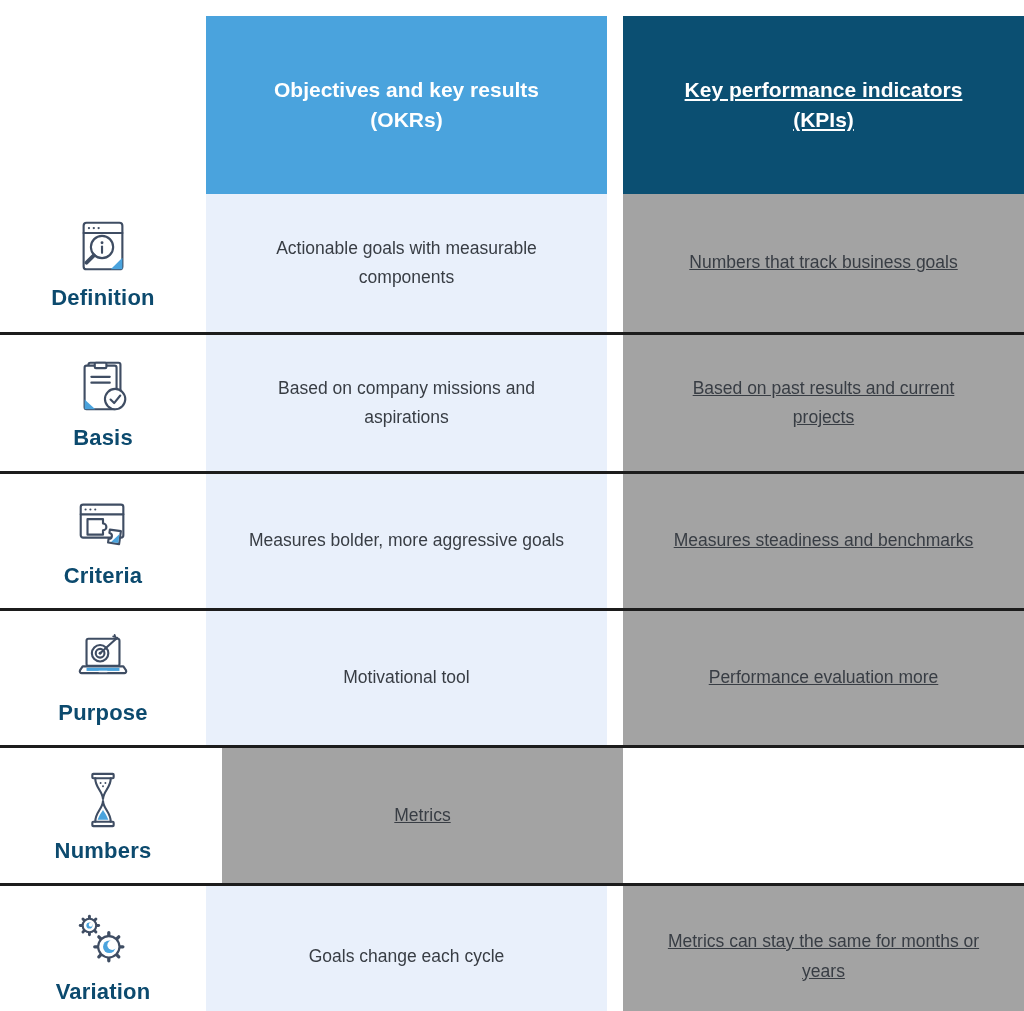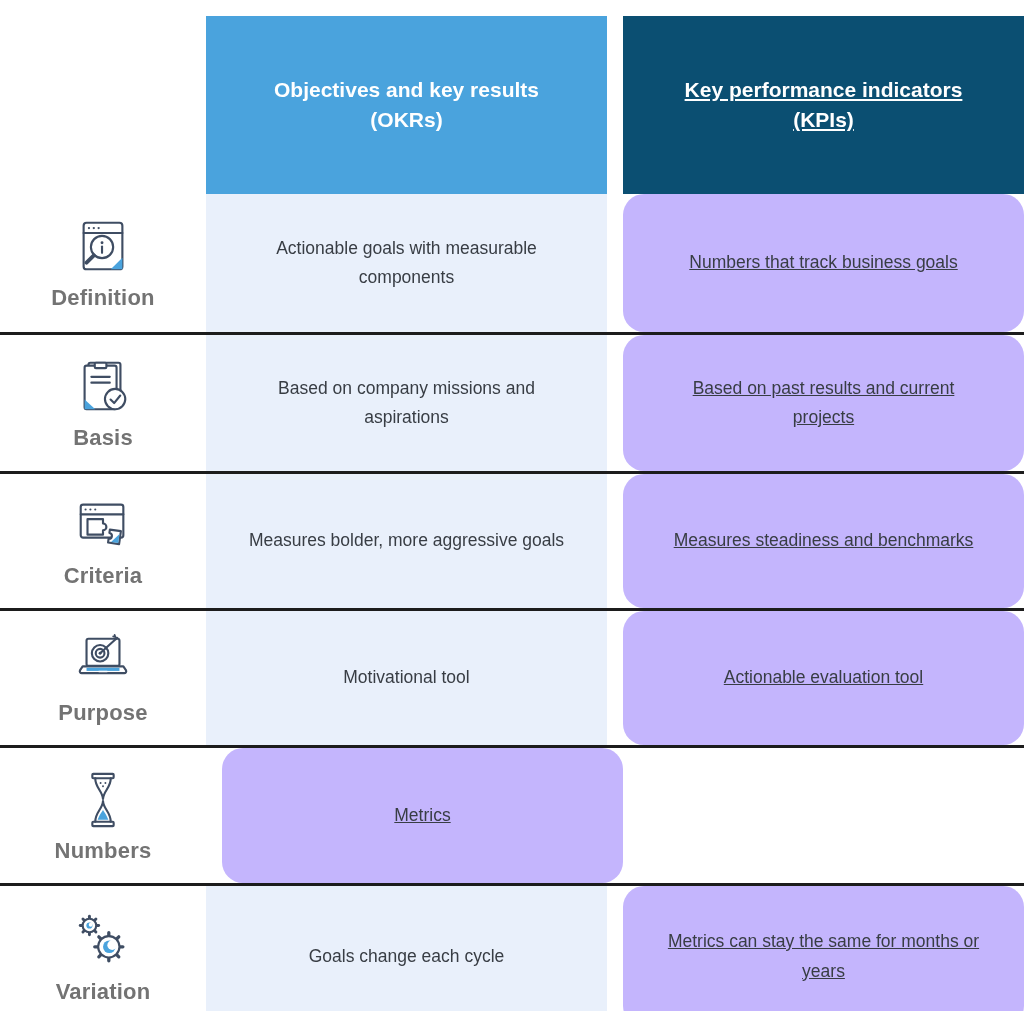--- a/index.html
+++ b/index.html
@@ -38,34 +38,34 @@
   .r4 { height:137px; } .r5 { height:138px; } .r6 { height:144px; }
   .divided { border-top:3px solid #1c1c1c; }
 
   .label-cell {
     background:#ffffff;
     display:flex; flex-direction:column;
     align-items:center; justify-content:center;
     gap:6px;
   }
   .row-label {
-    font-weight:700; font-size:22px; color:#737373;
+    font-weight:700; font-size:22px; color:#0c4a6e;
     letter-spacing:0.2px;
   }
   .icon { width:64px; height:64px; display:flex; align-items:center; justify-content:center; }
   .icon svg { width:62px; height:62px; }
 
   .data-cell {
     display:flex; align-items:center; justify-content:center;
     text-align:center;
     font-size:17.5px; line-height:1.68; color:#383d44;
     padding:0 40px;
   }
   .okr-cell { background:#e9f0fb; }
-  .kpi-cell { background:#c4b5fd;border-radius:21px; }
+  .kpi-cell { background:#a3a3a3; }
 </style>
 </head>
 <body>
 
 <div class="infographic">
 
   <div class="row header-row">
     <div class="col-label"></div>
     <div class="col-okr header-cell okr-header">
       <div>Objectives and key results</div>
@@ -157,21 +157,21 @@
           <path d="M42.5 5.5 L47 7 M44 4 L45.5 8.5" stroke-width="1.8"></path>
           <path d="M11 36.5 h42 l2.8 4.2 a2 2 0 0 1 -1.9 2.8 h-43.8 a2 2 0 0 1 -1.9 -2.8 z" fill="#ffffff"></path>
           <rect x="15" y="38" width="34" height="3.2" fill="#4aa3dd" stroke="none"></rect>
           <rect x="27" y="41" width="10" height="1.6" rx="0.8" fill="#ffffff" stroke="none"></rect>
         </svg>
       </span>
       <span class="row-label">Purpose</span>
     </div>
     <div class="col-okr data-cell okr-cell">Motivational tool</div>
     <div class="col-gap"></div>
-    <div class="col-kpi data-cell kpi-cell">Actionable evaluation tool</div>
+    <div class="col-kpi data-cell kpi-cell">Performance evaluation more</div>
   </div>
 
   <div class="row r5 divided">
     <div class="col-label label-cell">
       <span class="icon">
         <svg viewBox="0 0 64 64" fill="none" stroke="#3f4d63" stroke-width="2.2" stroke-linecap="round" stroke-linejoin="round">
           <rect x="21" y="5" width="22" height="4.5" rx="1"></rect>
           <rect x="21" y="54.5" width="22" height="4.5" rx="1"></rect>
           <path d="M24 9.5 c0 10 7.5 13 8 21.5 c0.5 -8.5 8 -11.5 8 -21.5"></path>
           <path d="M24 54.5 c0 -10 7.5 -13 8 -21.5 c0.5 8.5 8 11.5 8 21.5"></path>

